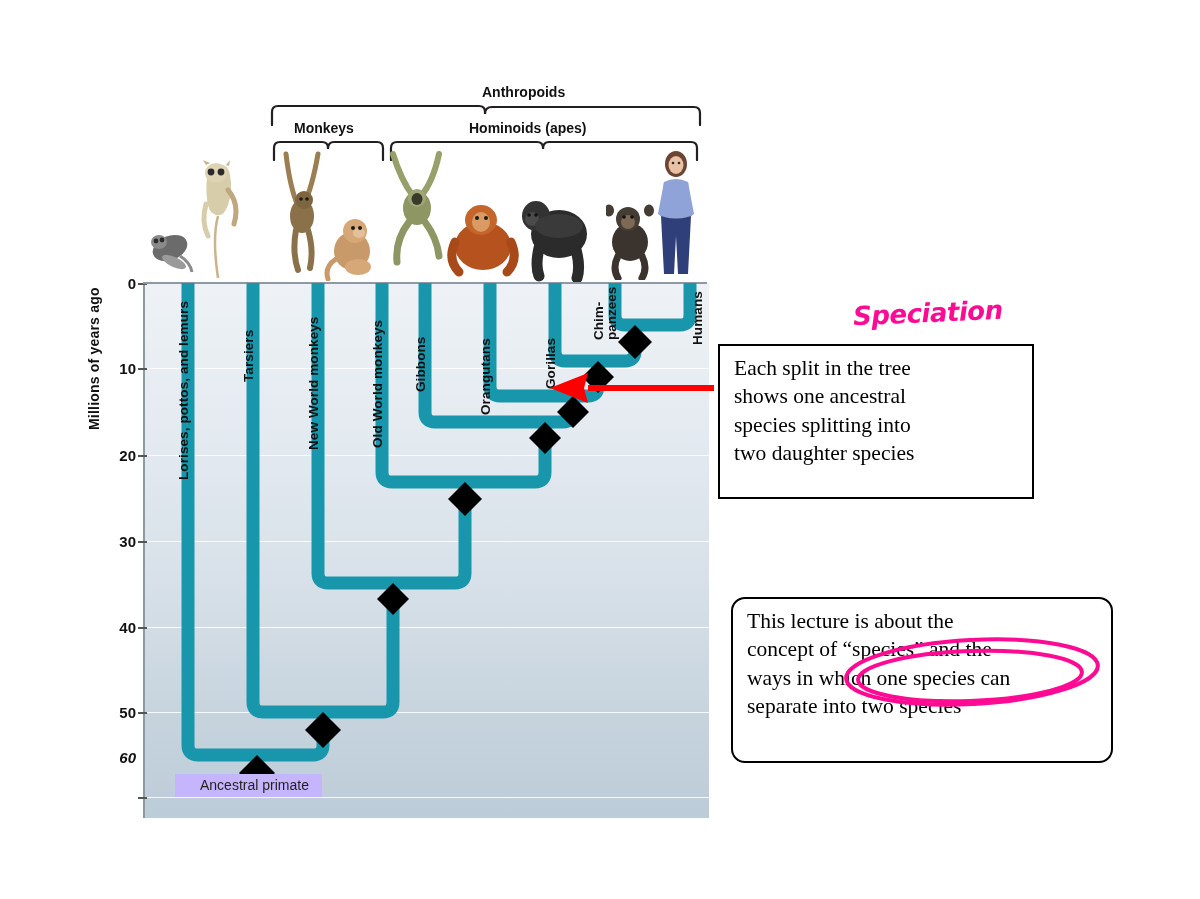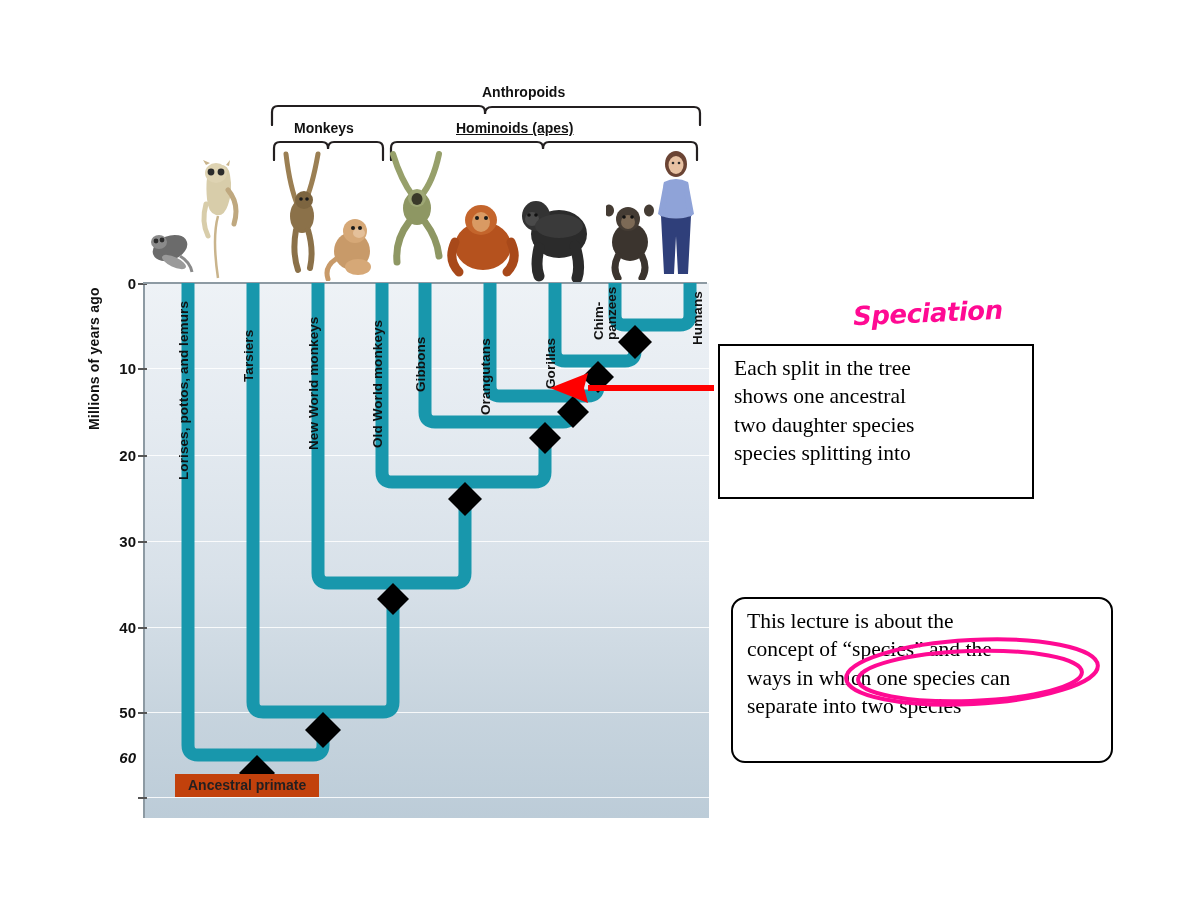--- a/index.html
+++ b/index.html
@@ -51,23 +51,23 @@
     font-size:13.5px;font-weight:bold;color:#111;
     white-space:nowrap;line-height:13px;
     transform:rotate(-90deg);
     transform-origin:left top;
     text-align:left;
   }
 
   
   #ancestral-box{
     left:175px;top:774px;
-    background:#c2410c;
-    padding:3px 13px 4px 13px;
-    font-size:14px;font-weight:bold;color:#231f20;
+    background:#c4b5fd;
+    padding:3px 13px 4px 25px;
+    font-size:14px;font-weight:normal;color:#231f20;
     white-space:nowrap;
   }
 
   
   .grouplabel{font-size:14px;font-weight:bold;color:#111;white-space:nowrap;}
 
   
   .animal{background:transparent;}
 
   
@@ -188,21 +188,21 @@
       <path d="M2,21 L2,9 Q2,3 8,3 L50,3 Q56,3 56,9 L56,10 Q56,3 62,3 L105,3 Q111,3 111,9 L111,21" fill="none" stroke="#231f20" stroke-width="2.2" stroke-linecap="round"></path>
     </svg>
   </div>
   <div class="abs grouplabel" style="left:294px;top:120px;">Monkeys</div>
 
   <div class="abs" style="left:389px;top:139px;">
     <svg width="312" height="22" viewBox="0 0 312 22">
       <path d="M2,21 L2,9 Q2,3 8,3 L148,3 Q154,3 154,9 L154,10 Q154,3 160,3 L302,3 Q308,3 308,9 L308,21" fill="none" stroke="#231f20" stroke-width="2.2" stroke-linecap="round"></path>
     </svg>
   </div>
-  <div class="abs grouplabel" style="left:456px;top:120px;text-decoration:underline;">Hominoids (apes)</div>
+  <div class="abs grouplabel" style="left:469px;top:120px;">Hominoids (apes)</div>
 
   <div class="abs animal" style="left:148px;top:226px;">
     <svg width="46" height="54" viewBox="0 0 46 54">
       <ellipse cx="22" cy="22" rx="18" ry="12" fill="#6b6b6b" transform="rotate(-22 22 22)"></ellipse>
       <ellipse cx="11" cy="16" rx="8" ry="7" fill="#8a8a8a"></ellipse>
       <circle cx="8" cy="15" r="2.4" fill="#2b2b2b"></circle>
         <circle cx="14" cy="14" r="2.4" fill="#2b2b2b"></circle>
       <path d="M32,30 q10,6 12,16" stroke="#8a8a8a" stroke-width="3" fill="none"></path>
       <ellipse cx="26" cy="36" rx="13" ry="5" fill="#9a9a9a" transform="rotate(25 26 36)"></ellipse>
     </svg>
@@ -315,22 +315,22 @@
 <div class="abs" style="left:548px;top:372px;">
   <svg width="168" height="32" viewBox="0 0 168 32">
     <line x1="40" y1="16" x2="166" y2="16" stroke="#FF0000" stroke-width="6"></line>
     <polygon points="2,16 40,1 36,16 40,31" fill="#FF0000"></polygon>
   </svg>
 </div>
 
 <div class="abs textbox" style="left:718px;top:344px;width:316px;height:155px;">
   <div>Each split in the tree</div>
   <div>shows one ancestral</div>
+  <div>species splitting into</div>
   <div>two daughter species</div>
-  <div>species splitting into</div>
 </div>
 
 <div class="abs textbox" style="left:731px;top:597px;width:382px;height:166px;border-radius:14px;">
   <div>This lecture is about the</div>
   <div>concept of “species” and the</div>
   <div>ways in which one species can</div>
   <div>separate into two species</div>
 </div>
 
 <div class="abs" style="left:838px;top:634px;">

